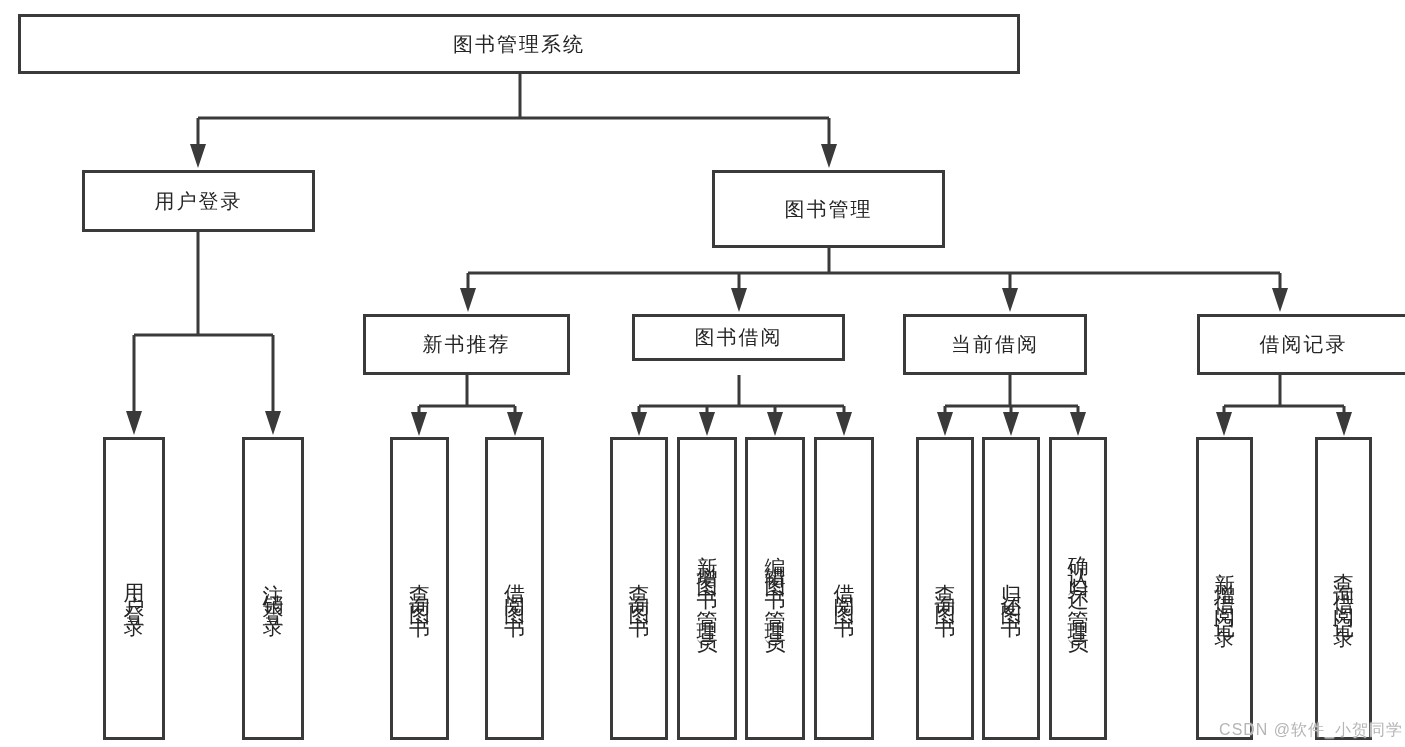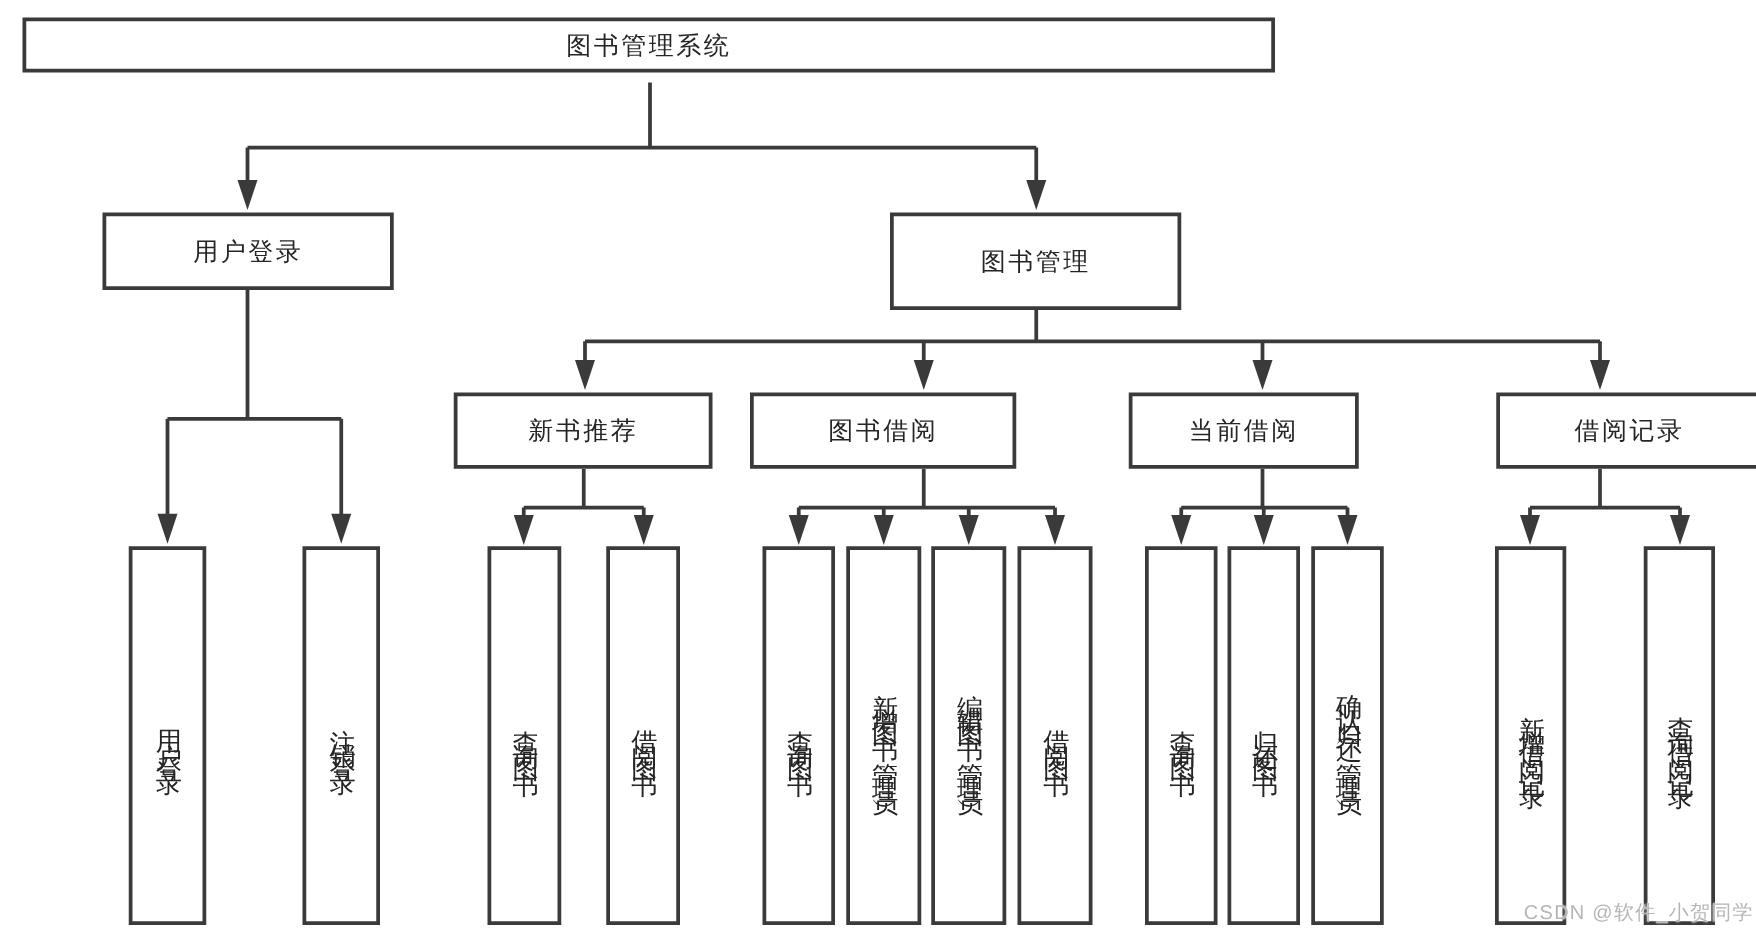--- a/index.html
+++ b/index.html
@@ -29,27 +29,27 @@
   .hlabel{font-size:20px;letter-spacing:2px;white-space:nowrap;}
   .leaf span{
     writing-mode:vertical-rl;
     text-orientation:mixed;
     font-size:21px;
     letter-spacing:11px;
     line-height:1.05;
     color:var(--text);
   }
   
-  .n-root{left:18px;top:14px;width:1002px;height:44px;}
+  .n-root{left:18px;top:14px;width:1002px;height:60px;}
   
   .n-user-login{left:82px;top:170px;width:233px;height:62px;}
   .n-book-mgmt{left:712px;top:170px;width:233px;height:78px;}
   
   .n-newbook{left:363px;top:314px;width:207px;height:61px;justify-content:center;}
-  .n-borrowing{left:600px;top:314px;width:213px;height:61px;}
+  .n-borrowing{left:632px;top:314px;width:213px;height:47px;}
   .n-current{left:903px;top:314px;width:184px;height:61px;}
   .n-records{left:1173px;top:314px;width:213px;height:61px;margin-left:24px;}
   
   .lf1{left:103px;top:437px;width:62px;height:303px;}
   .lf2{left:242px;top:437px;width:62px;height:303px;}
   .lf3{left:390px;top:437px;width:59px;height:303px;}
   .lf4{left:485px;top:437px;width:59px;height:303px;}
   .lf5{left:610px;top:437px;width:58px;height:303px;}
   .lf6{left:677px;top:437px;width:60px;height:303px;}
   .lf7{left:745px;top:437px;width:60px;height:303px;}

